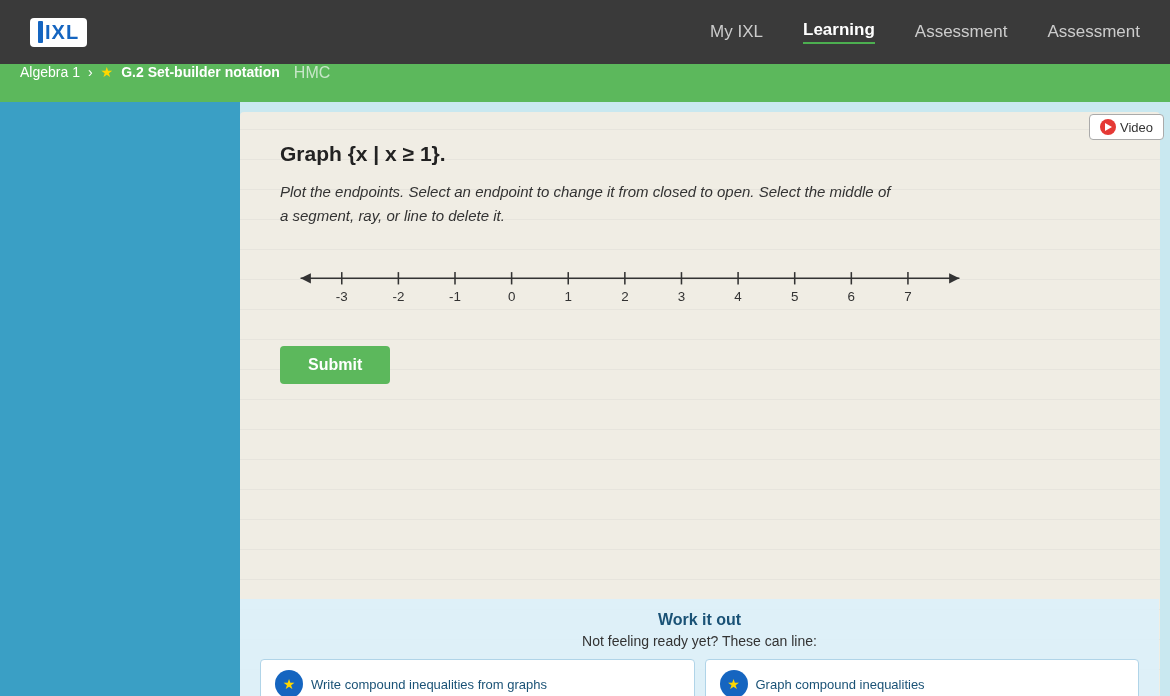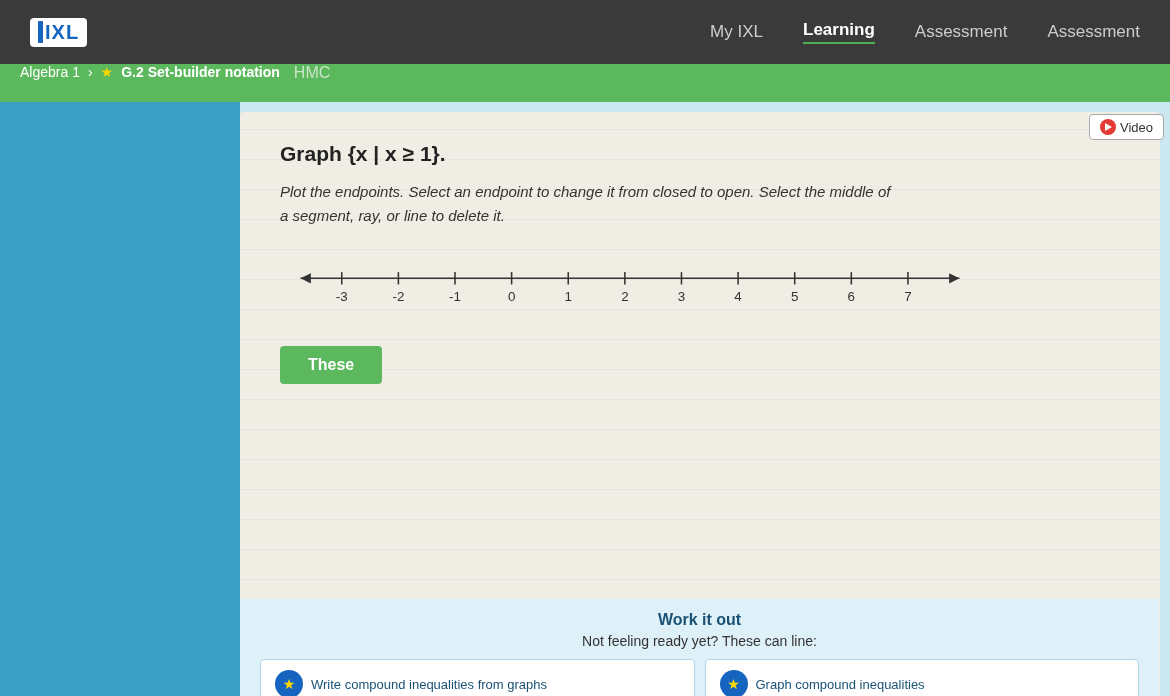--- a/index.html
+++ b/index.html
@@ -335,21 +335,21 @@
 
         <line x1="555" y1="14" x2="555" y2="26" stroke="#333" stroke-width="1.5"></line>
         <text x="555" y="42" text-anchor="middle" font-size="13" fill="#333">6</text>
 
         <line x1="610" y1="14" x2="610" y2="26" stroke="#333" stroke-width="1.5"></line>
         <text x="610" y="42" text-anchor="middle" font-size="13" fill="#333">7</text>
       </svg>
     </div>
 
     
-    <button class="submit-btn">These</button>
+    <button class="submit-btn">Submit</button>
   </div>
 
   <div class="work-it-out">
     <div class="work-it-out-title">Work it out</div>
     <div class="work-it-out-sub">Not feeling ready yet? These can line:</div>
     <div class="help-links">
       <div class="help-link-item">
         <div class="help-link-icon"></div>
         <span>Write compound inequalities from graphs</span>
       </div>

